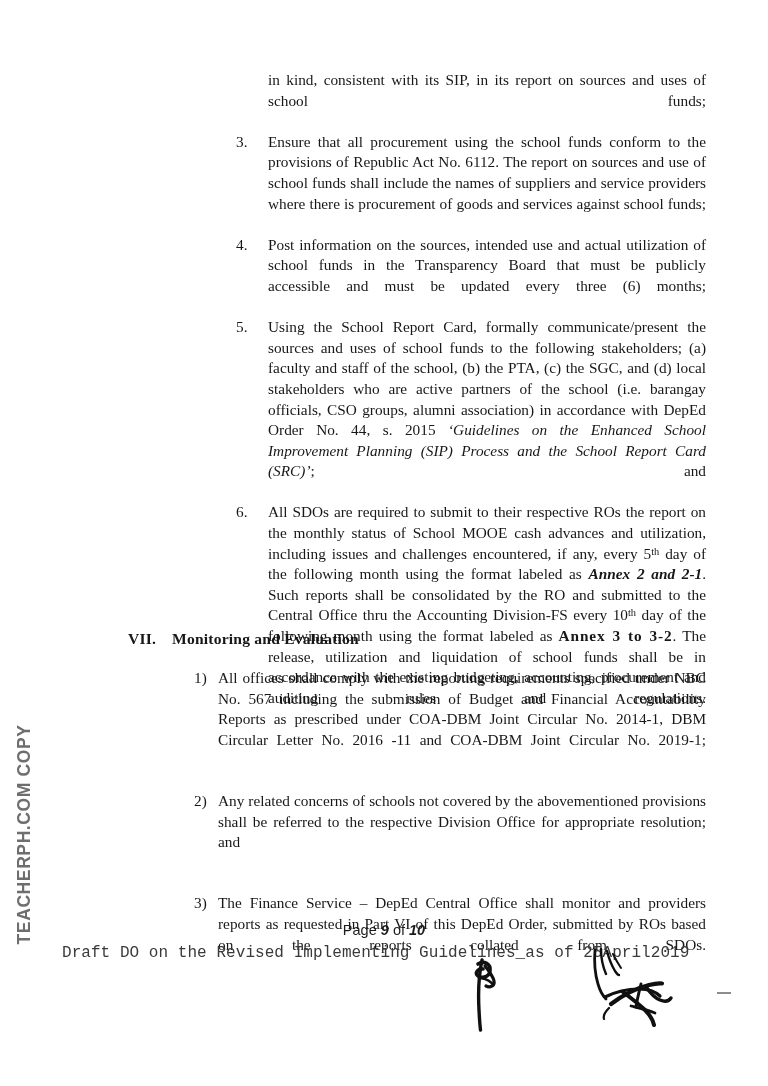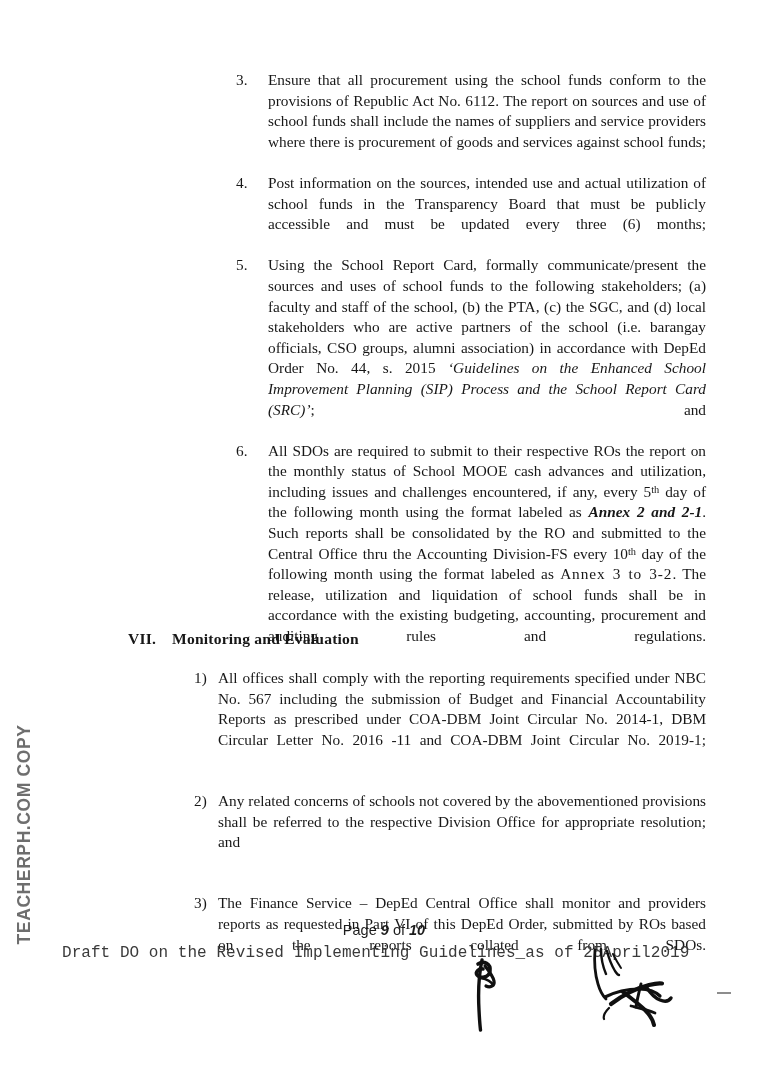--- a/index.html
+++ b/index.html
@@ -80,21 +80,21 @@
   
   .num-item .body::after,
   .cont-para::after {
     content: "";
     display: inline-block;
     width: 100%;
   }
 
   .it { font-style: italic; }
   .bd { font-weight: bold; font-style: italic; }
-  .bd-sp { font-weight: normal; letter-spacing: 0.9px; }
+  .bd-sp { font-weight: bold; letter-spacing: 0.9px; }
   sup {
     font-size: 0.68em;
     vertical-align: 0.42em;
     line-height: 0;
   }
 
   
   .section-heading {
     position: absolute;
     left: 128px;
@@ -183,20 +183,21 @@
 <body>
 
 <div class="page">
 
   <div class="watermark">TEACHERPH.COM COPY</div>
 
   <div class="content">
 
     <div class="lettered-list">
 
+      <p class="cont-para">in kind, consistent with its SIP, in its report on sources and uses of school funds;</p>
 
       <div class="num-item">
         <span class="marker">3.</span>
         <span class="body">Ensure that all procurement using the school funds conform to the provisions of Republic Act No. 6112. The report on sources and use of school funds shall include the names of suppliers and service providers where there is procurement of goods and services against school funds;</span>
       </div>
 
       <div class="num-item">
         <span class="marker">4.</span>
         <span class="body">Post information on the sources, intended use and actual utilization of school funds in the Transparency Board that must be publicly accessible and must be updated every three (6) months;</span>
       </div>

